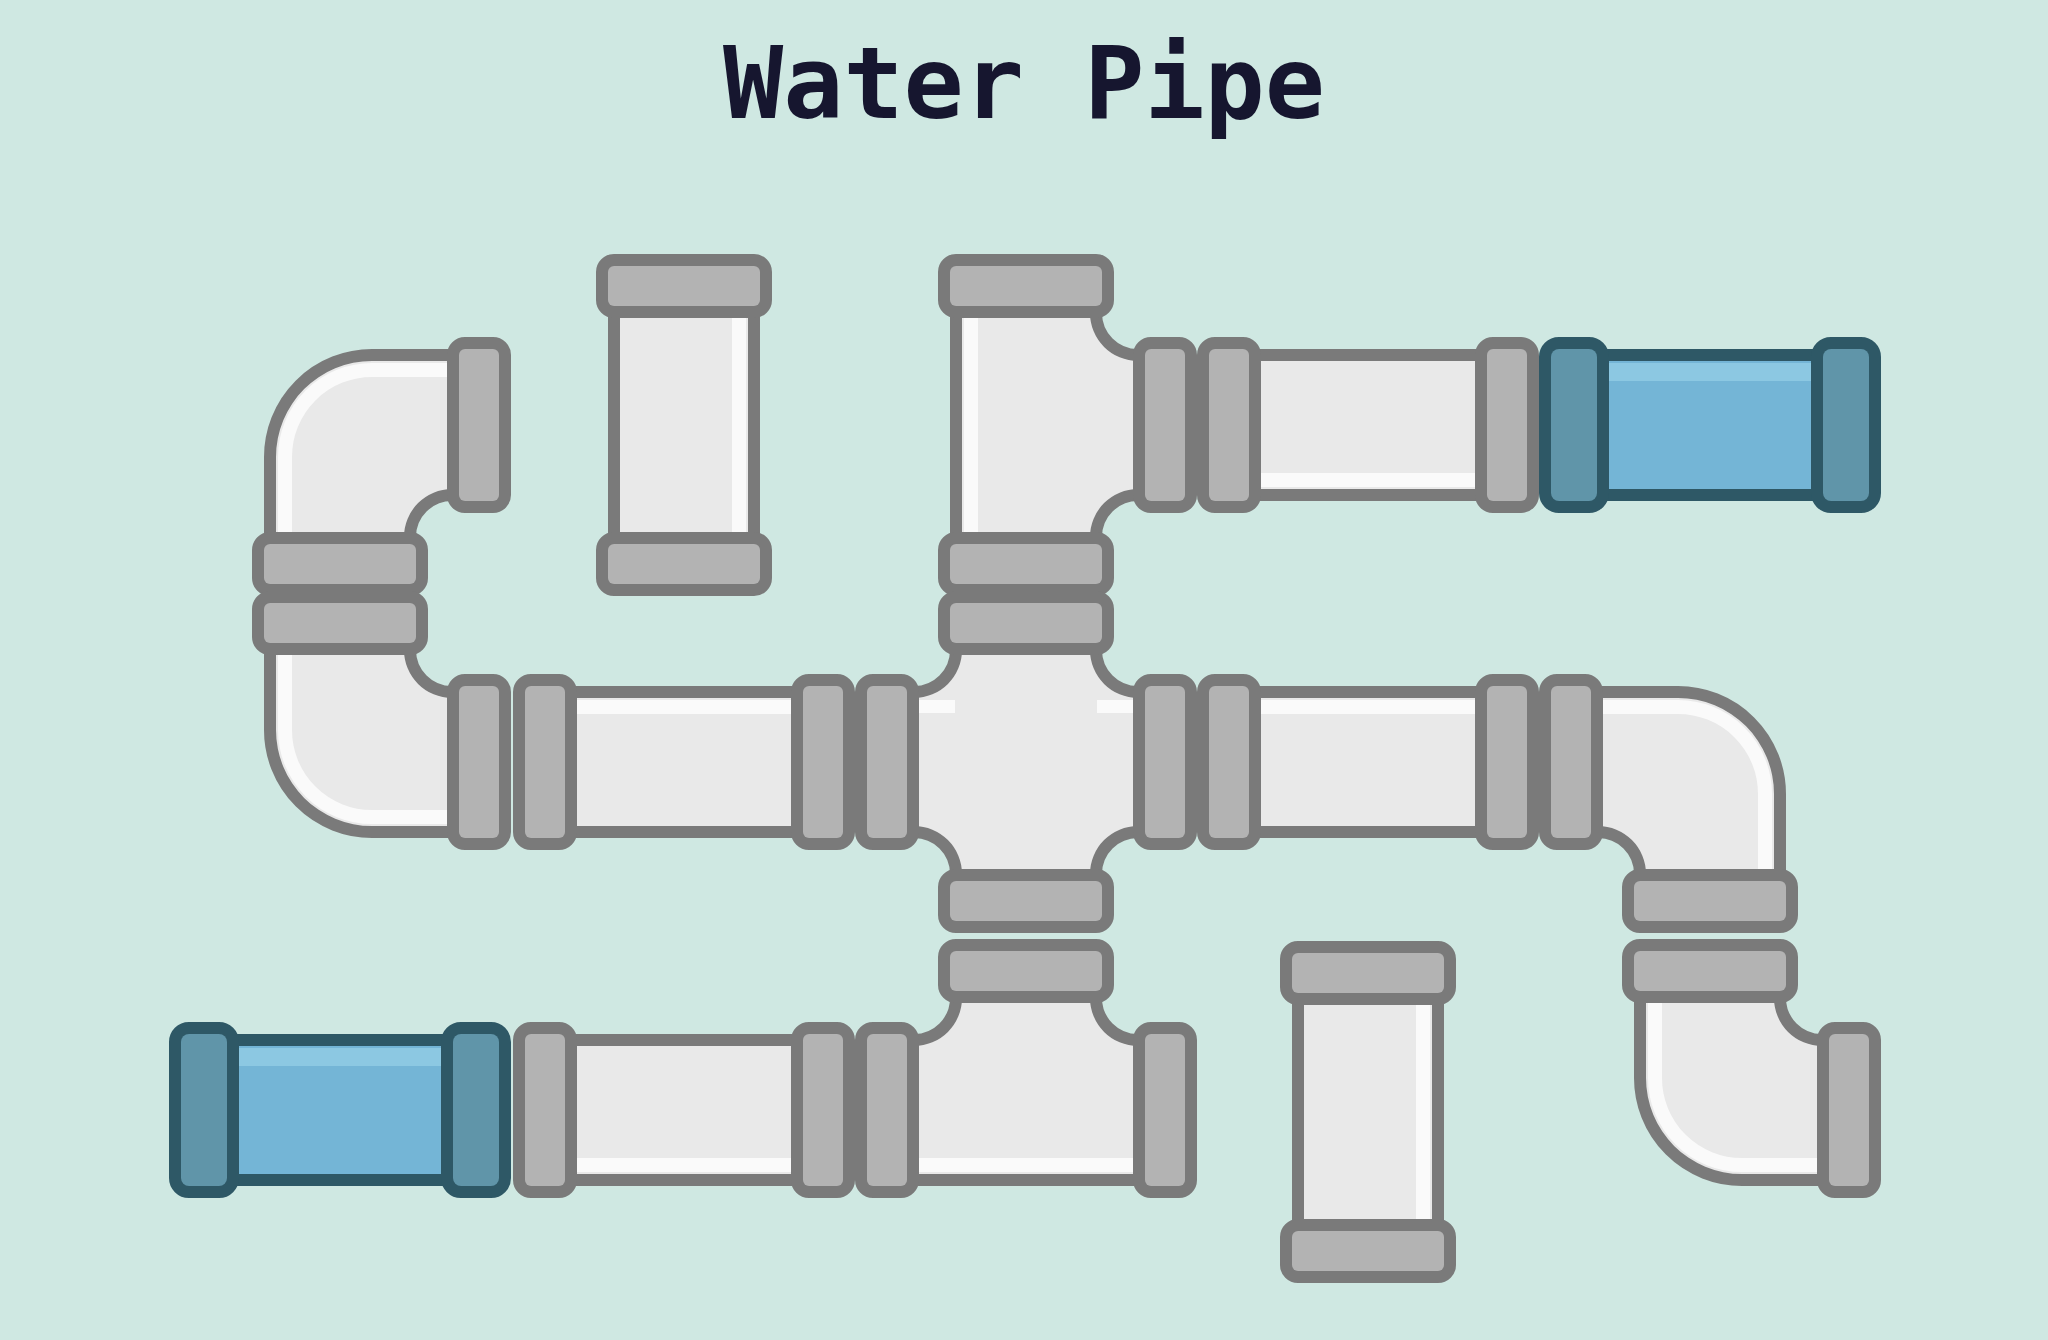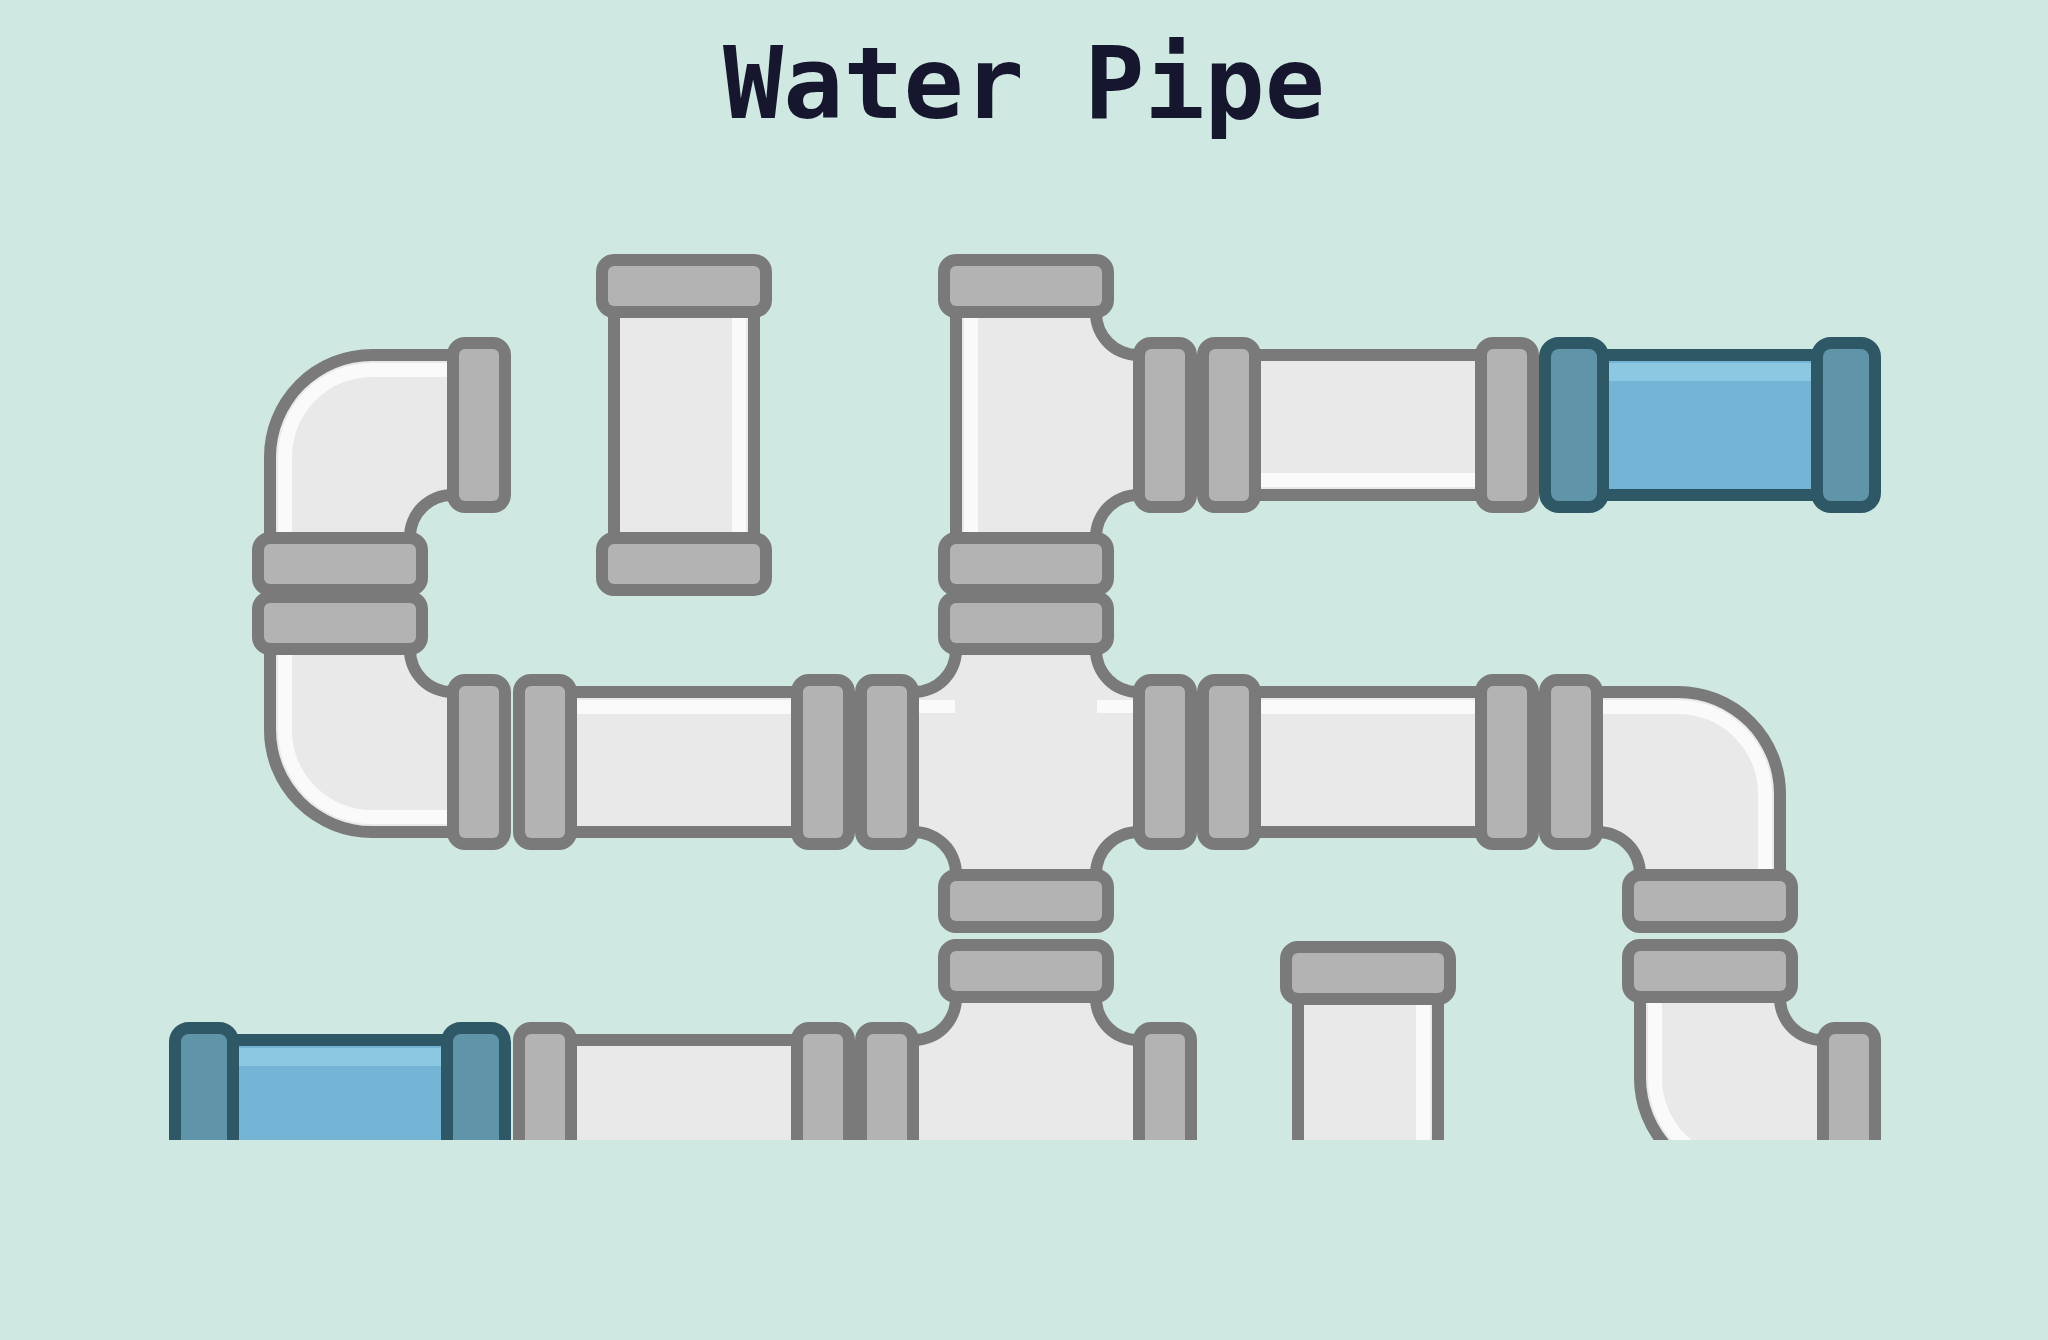--- a/index.html
+++ b/index.html
@@ -16,21 +16,21 @@
   svg { display: block; }
   .title-text {
     font-family: "DejaVu Sans Mono", "Liberation Mono", monospace;
     font-weight: bold;
   }
   [data-interactable="true"] { cursor: pointer; }
 </style>
 </head>
 <body style="background: rgb(207, 232, 226);">
 
-<div class="stage" data-interactable="false" style="width: 2048px; height: 1140px; background: rgb(207, 232, 226);">
+<div class="stage" data-interactable="false" style="width: 2048px; height: 1340px; background: rgb(207, 232, 226);">
   <svg id="puzzle-svg" data-interactable="false" xmlns="http://www.w3.org/2000/svg" viewBox="0 0 2048 1340" width="2048" height="1340">
     <text class="title-text" data-interactable="false" text-anchor="middle" x="1024" y="118" font-size="100" fill="#16162f">Water Pipe</text>
     <g id="pieces-layer" data-interactable="false">
         <g data-interactable="true" transform="translate(340 425) rotate(0)">
           <path d="M 159 -64 L 32 -64 A 96 96 0 0 0 -64 32 L -64 159 L 64 159 L 64 112 A 48 48 0 0 1 112 64 L 159 64 Z" fill="#e9e9e9" data-interactable="false" stroke="#7a7a7a" stroke-width="24" stroke-linejoin="round" paint-order="stroke fill"></path>
           <path d="M 159 -55 L 32 -55 A 87 87 0 0 0 -55 32 L -55 159" fill="none" stroke="#fafafa" stroke-width="14" data-interactable="false"></path>
           <rect fill="#b3b3b3" rx="6" ry="6" x="119" y="-76" width="40" height="152" data-interactable="false" stroke="#7a7a7a" stroke-width="24" stroke-linejoin="round" paint-order="stroke fill"></rect>
           <rect fill="#b3b3b3" rx="6" ry="6" x="-76" y="119" width="152" height="40" data-interactable="false" stroke="#7a7a7a" stroke-width="24" stroke-linejoin="round" paint-order="stroke fill"></rect>
         </g>
         <g data-interactable="true" transform="translate(684 425) rotate(-90)">

